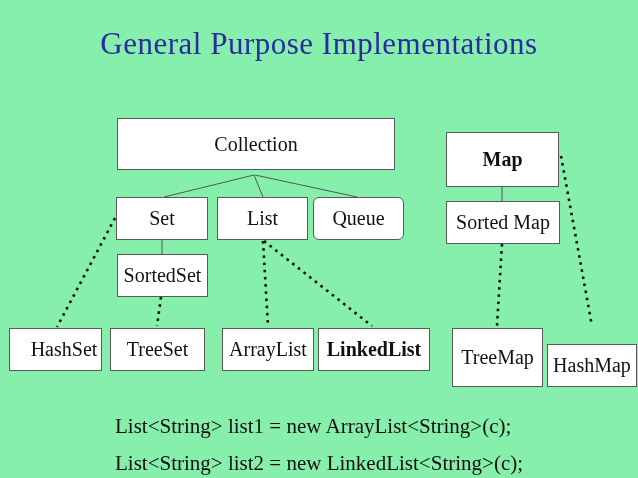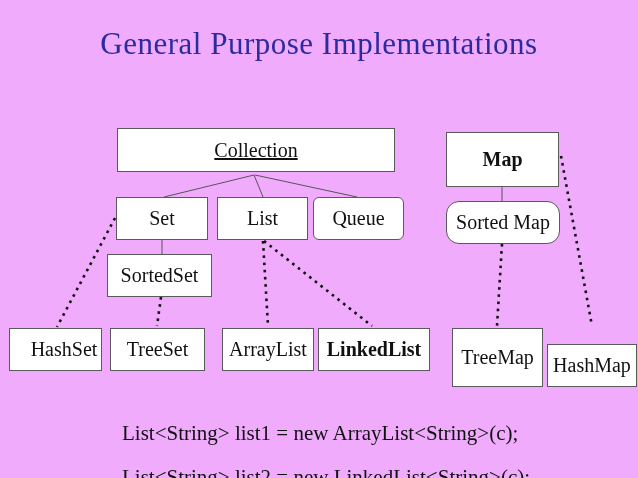--- a/index.html
+++ b/index.html
@@ -4,21 +4,21 @@
 <style>
   html, body {
     margin: 0;
     padding: 0;
     background: #ffffff;
   }
   .slide {
     position: relative;
     width: 638px;
     height: 478px;
-    background: #f0abfc;
+    background: #86efac;
     overflow: hidden;
     font-family: "Liberation Serif", "DejaVu Serif", serif;
   }
   .slide-title {
     position: absolute;
     top: 26px;
     left: 0;
     width: 638px;
     text-align: center;
     font-size: 31px;
@@ -48,21 +48,21 @@
   }
   .code-block {
     position: absolute;
     left: 107px;
     top: 404px;
     font-size: 21px;
     color: #111111;
     line-height: 29px;
   }
   .code-block p {
-    margin: 15px;
+    margin: 8px;
     white-space: nowrap;
   }
 </style>
 </head>
 <body>
 
 <div class="slide">
 
   <h1 class="slide-title">General Purpose Implementations</h1>
 
@@ -75,29 +75,29 @@
     <line x1="502" y1="175" x2="502" y2="201" stroke="#555555" stroke-width="1"></line>
 
     <line x1="115" y1="218" x2="57" y2="327" stroke="#101010" stroke-width="2.6" stroke-dasharray="2.6 4.6"></line>
     <line x1="161" y1="297" x2="157" y2="326" stroke="#101010" stroke-width="2.6" stroke-dasharray="2.6 4.6"></line>
     <line x1="263" y1="241" x2="268" y2="326" stroke="#101010" stroke-width="2.6" stroke-dasharray="2.6 4.6"></line>
     <line x1="264" y1="241" x2="372" y2="326" stroke="#101010" stroke-width="2.6" stroke-dasharray="2.6 4.6"></line>
     <line x1="502" y1="244" x2="497" y2="326" stroke="#101010" stroke-width="2.6" stroke-dasharray="2.6 4.6"></line>
     <line x1="561" y1="156" x2="592" y2="326" stroke="#101010" stroke-width="2.6" stroke-dasharray="2.6 4.6"></line>
   </svg>
 
-  <div class="node" style="left:117px; top:128px; width:278px; height:44px;text-decoration:underline;">Collection</div>
+  <div class="node" style="left:117px; top:118px; width:278px; height:52px;">Collection</div>
   <div class="node" style="left:446px; top:132px; width:113px; height:55px;font-weight:bold;">Map</div>
 
   <div class="node" style="left:116px; top:197px; width:92px; height:43px;">Set</div>
   <div class="node" style="left:217px; top:197px; width:91px; height:43px;">List</div>
   <div class="node" style="left:313px; top:197px; width:91px; height:43px;border-radius:6px;">Queue</div>
-  <div class="node" style="left:446px; top:201px; width:114px; height:43px;border-radius:13px;">Sorted Map</div>
+  <div class="node" style="left:446px; top:201px; width:114px; height:43px;">Sorted Map</div>
 
-  <div class="node" style="left:107px; top:254px; width:105px; height:43px;">SortedSet</div>
+  <div class="node" style="left:117px; top:254px; width:91px; height:43px;">SortedSet</div>
 
   <div class="node" style="left:9px;   top:328px; width:93px; height:43px;padding-left:17px;">HashSet</div>
   <div class="node" style="left:110px; top:328px; width:95px; height:43px;">TreeSet</div>
   <div class="node" style="left:222px; top:328px; width:92px; height:43px;">ArrayList</div>
   <div class="node" style="left:318px; top:328px; width:112px; height:43px;font-weight:bold;">LinkedList</div>
   <div class="node" style="left:452px; top:328px; width:91px; height:59px;">TreeMap</div>
   <div class="node" style="left:547px; top:344px; width:90px; height:43px;">HashMap</div>
 
   <div class="code-block">
     <p>List&lt;String&gt; list1 = new ArrayList&lt;String&gt;(c);</p>

